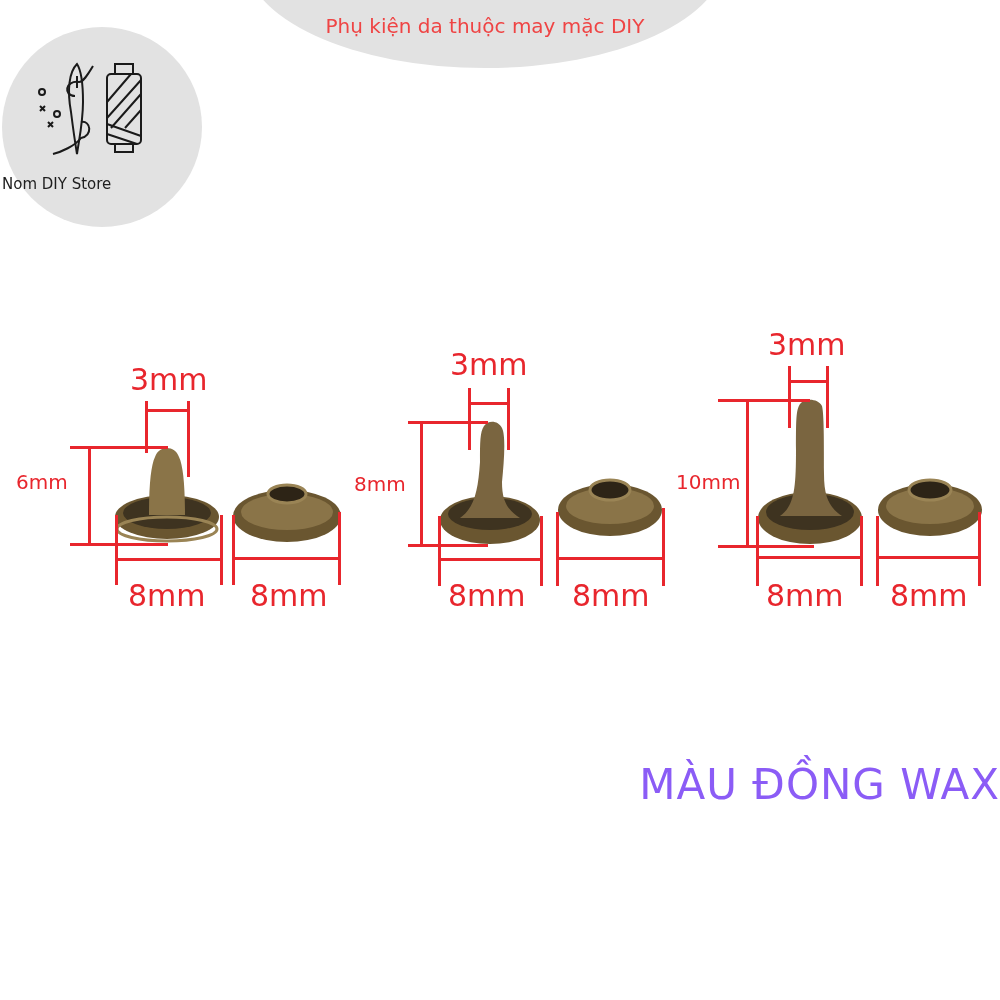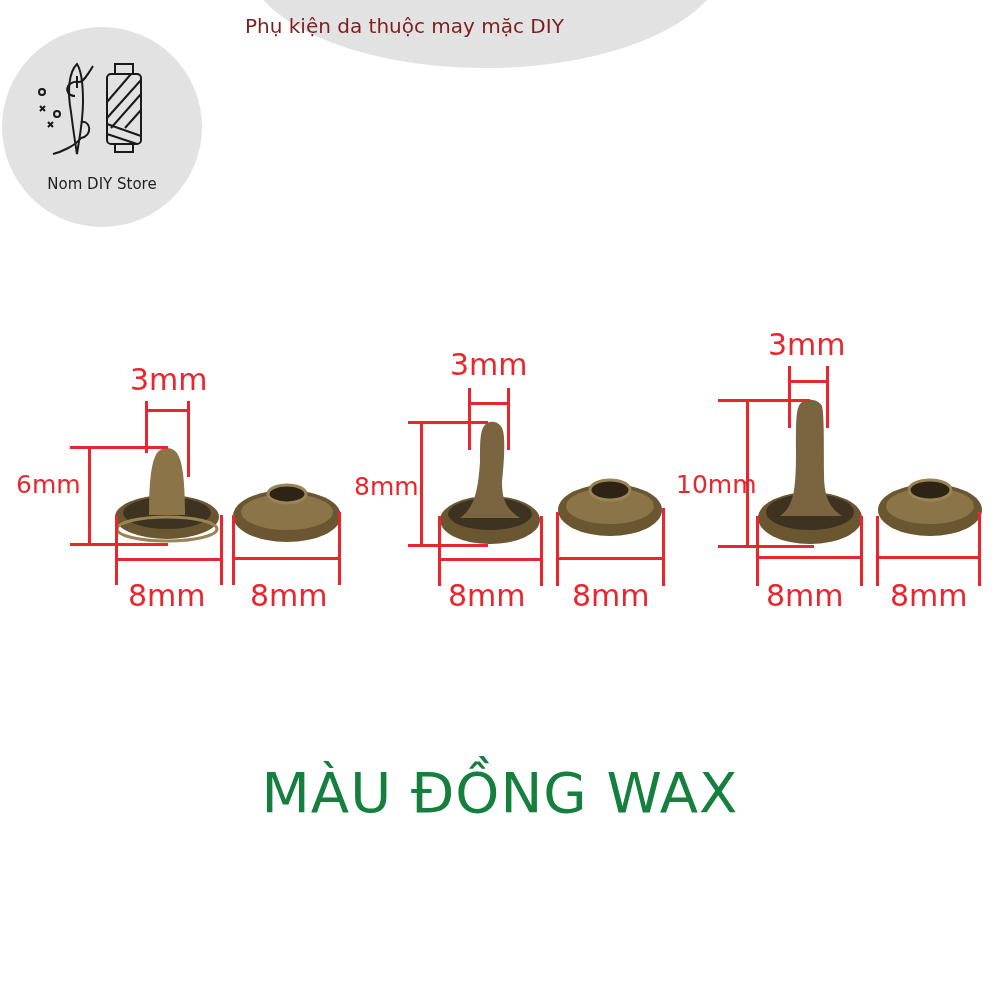--- a/index.html
+++ b/index.html
@@ -1,31 +1,31 @@
 <!DOCTYPE html>
 <html><head>
 <meta charset="utf-8">
 <style>
   html, body { margin:0; padding:0; }
   body { width:1000px; height:1000px; background:#ffffff; position:relative; overflow:hidden;
          font-family:"DejaVu Sans", sans-serif; }
   .header-arc { position:absolute; left:245px; top:-140px; width:480px; height:208px;
                 background:#e2e2e2; border-radius:0 0 240px 240px / 0 0 110px 110px; }
-  .header-title { position:absolute; left:245px; top:14px; width:480px; 
-                  font-size:20px; color:#7f1d1d; }
+  .header-title { position:absolute; left:245px; top:14px; width:480px; text-align:center;
+                  font-size:20px; color:#ef4444; }
   .logo-circle { position:absolute; left:2px; top:27px; width:200px; height:200px; border-radius:50%;
                  background:#e2e2e2; }
-  .logo-name { position:absolute; left:2px; top:175px; width:200px; text-align:center; font-size:15px; color:#1e1e1e; }
+  .logo-name { position:absolute; left:2px; top:175px; width:200px; text-align:left; font-size:15px; color:#1e1e1e; }
   .logo-art { position:absolute; left:35px; top:62px; }
   .dim { position:absolute; color:#e8262d; font-family:"DejaVu Sans", sans-serif; }
   .big { font-size:30px; }
-  .small { font-size:25px; }
+  .small { font-size:20px; }
   .red { position:absolute; background:#e8262d; }
-  .caption { position:absolute; left:0; width:1000px; top:760px; text-align:center; font-size:56px;
-             color:#15803d; letter-spacing:1px; }
+  .caption { position:absolute; left:0; width:1000px; top:760px; text-align:right; font-size:42px;
+             color:#8b5cf6; letter-spacing:1px; }
   svg.obj { position:absolute; overflow:visible; }
 </style>
 </head>
 <body>
 
 <div class="header-arc"></div>
 <div class="header-title">Phụ kiện da thuộc may mặc DIY</div>
 
 <div class="logo-circle"></div>
 <svg class="logo-art" width="130" height="100" viewBox="0 0 130 100">

